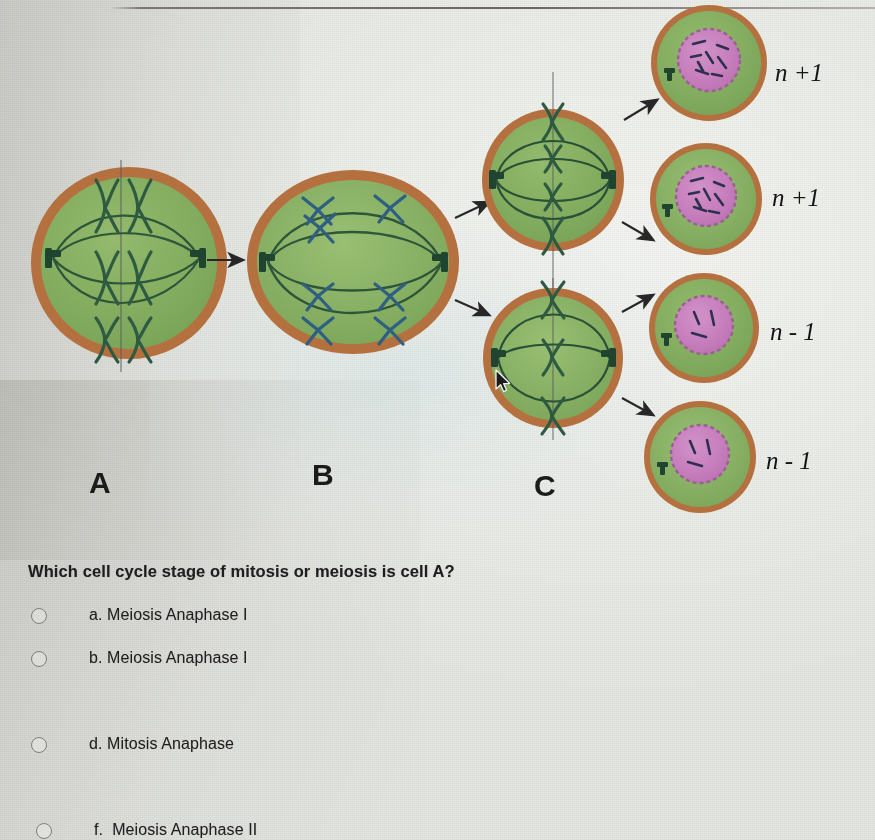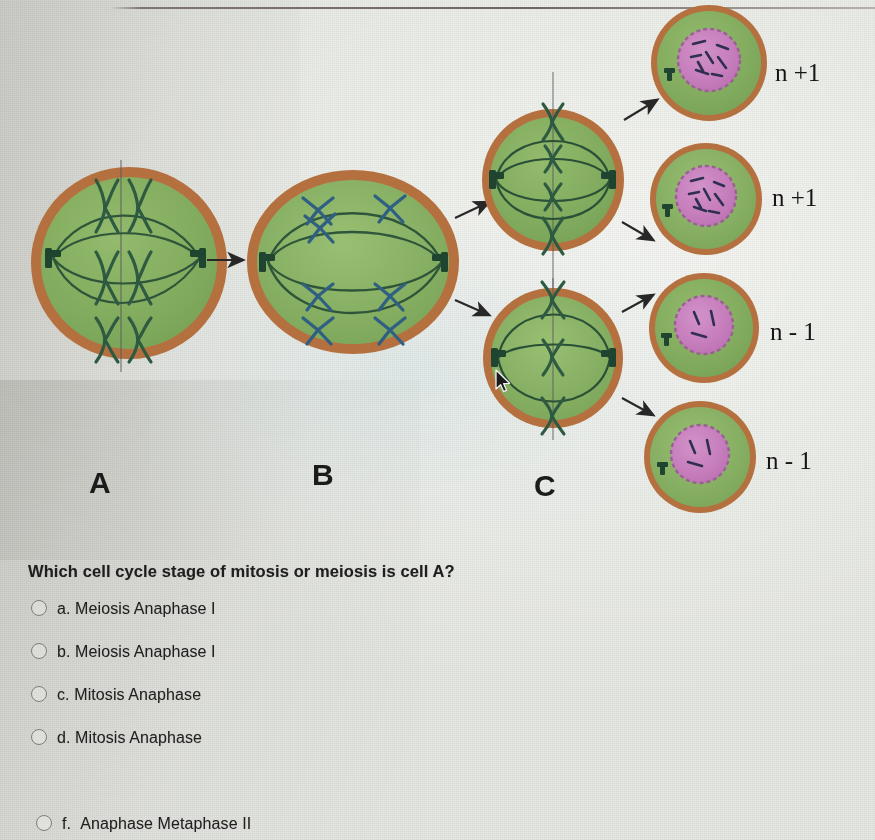--- a/index.html
+++ b/index.html
@@ -80,20 +80,21 @@
     font-weight: 700;
     color: #1b1b1b;
     letter-spacing: 0px;
     line-height: 1;
   }
 
   
   .ploidy-label {
     position: absolute;
     font-family: "Liberation Serif", serif;
+    font-style: italic;
     font-size: 25px;
     font-weight: 400;
     color: #151515;
     white-space: nowrap;
     line-height: 1;
   }
 
   
   #question-block {
     position: absolute;
@@ -107,22 +108,23 @@
     font-size: 16.5px;
     font-weight: 700;
     color: #1e1e1e;
     letter-spacing: 0.1px;
     text-shadow: 0 0 1px rgba(60,60,60,0.28);
   }
   .option-row {
     position: absolute;
     left: 31px;
     display: flex;
-    align-items: flex-start;
+    align-items: flex-end;
     height: 24px;
+    gap: 32px;
   }
   .radio {
     width: 16px;
     height: 16px;
     border: 1.7px solid #7d7f7c;
     border-radius: 50%;
     background: rgba(255,255,255,0.28);
     flex: 0 0 auto;
     box-sizing: border-box;
   }
@@ -447,34 +449,30 @@
     <div class="option-row" style="top:55px;">
       <span class="radio"></span>
       <span class="option-label"><span>a.</span>&nbsp;<span>Meiosis Anaphase I</span></span>
     </div>
 
     <div class="option-row" style="top:98px;">
       <span class="radio"></span>
       <span class="option-label"><span>b.</span>&nbsp;<span>Meiosis Anaphase I</span></span>
     </div>
 
-    <div class="option-row" style="top:141px;">
-      <span class="radio"></span>
-      <span class="option-label"><span>c.</span>&nbsp;<span>Mitosis Anaphase</span></span>
-    </div>
 
     <div class="option-row" style="top:184px;">
       <span class="radio"></span>
       <span class="option-label"><span>d.</span>&nbsp;<span>Mitosis Anaphase</span></span>
     </div>
 
 
     <div class="option-row" style="top:270px; left:36px;">
       <span class="radio"></span>
-      <span class="option-label"><span>f.</span>&nbsp;&nbsp;<span>Anaphase Metaphase II</span></span>
+      <span class="option-label"><span>f.</span>&nbsp;&nbsp;<span>Meiosis Anaphase II</span></span>
     </div>
   </div>
 
   <div id="mouse-cursor">
     <svg width="18" height="26" viewBox="0 0 18 26" xmlns="http://www.w3.org/2000/svg">
       <path d="M2,1 L2,20 L6.6,15.8 L9.6,22.6 L12.6,21.2 L9.7,14.7 L15.6,14.3 Z" fill="#1b1b1b" stroke="#f2f2f2" stroke-width="1.3" stroke-linejoin="round"></path>
     </svg>
   </div>
 
 </div>

